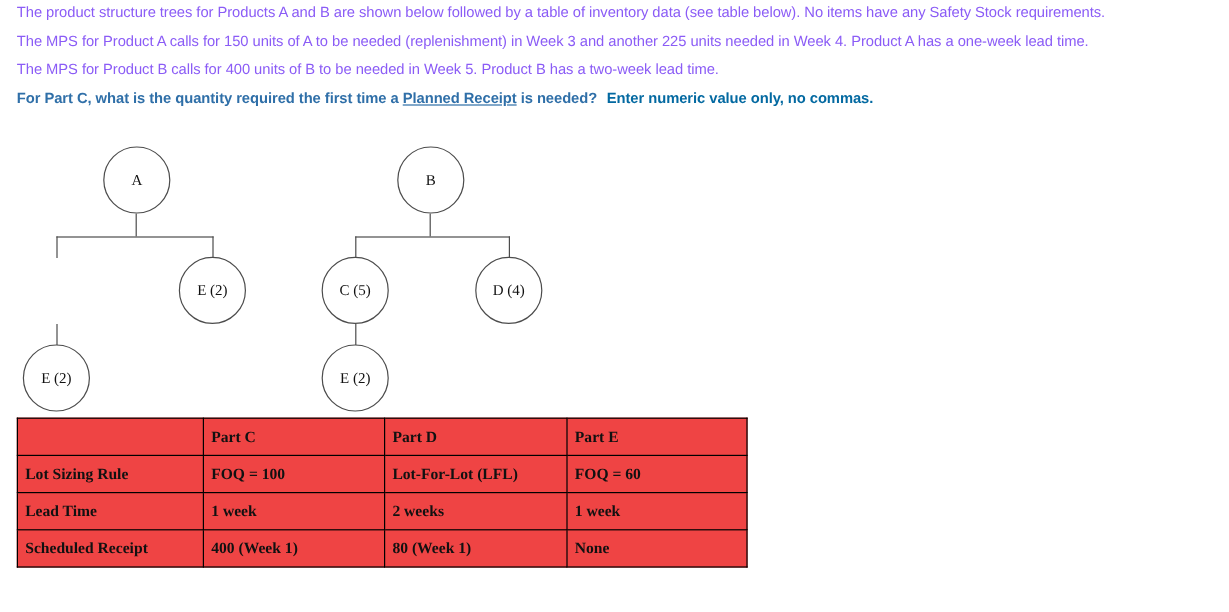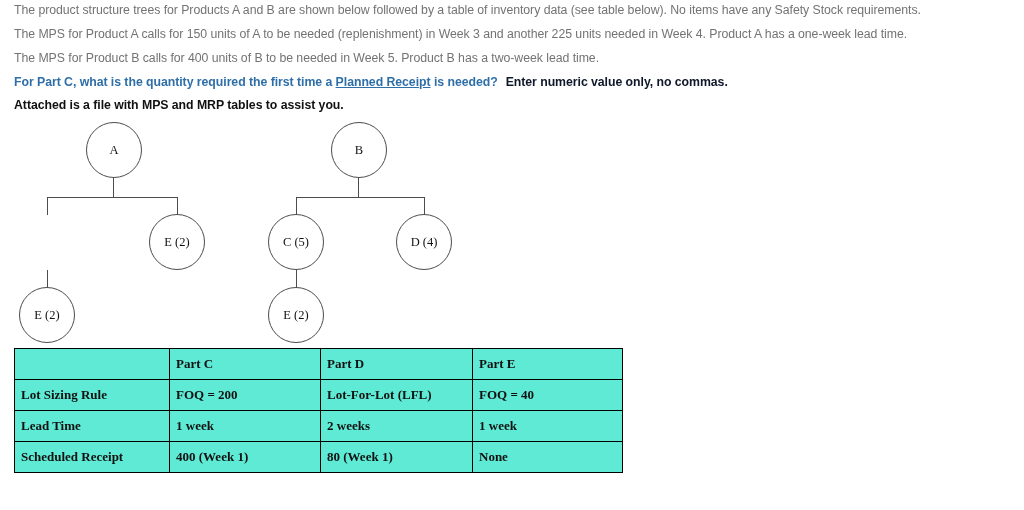--- a/index.html
+++ b/index.html
@@ -19,35 +19,35 @@
   
   .prose {
     position: absolute;
     left: 14px;
     top: 2px;
     width: 1000px;
   }
   .para {
     font-size: 12.3px;
     line-height: 17px;
-    color: #737373;
+    color: #8b5cf6;
     margin: 0 0 7px 0;
     letter-spacing: -0.05px;
   }
   .para.q {
     font-weight: bold;
     color: #2f6fa8;
     margin-bottom: 6px;
   }
   .para.q .lnk {
     text-decoration: underline;
     color: #2f6fa8;
   }
   .para.q .warn {
-    color: #0f172a;
+    color: #0369a1;
     font-weight: bold;
   }
   .para.attach {
     font-weight: bold;
     color: #111111;
     margin-bottom: 0;
   }
   .gapspan { display: inline-block; width: 8px; }
 
   
@@ -82,21 +82,21 @@
 
   
   .inv-table {
     position: absolute;
     left: 14px;
     top: 348px;
     border-collapse: collapse;
     font-family: "Liberation Serif", serif;
     font-size: 13px;
     color: #111111;
-    background: #5eead4;
+    background: #ef4444;
   }
   .inv-table td, .inv-table th {
     border: 1px solid #000000;
     padding: 5px 7px 5px 6px;
     text-align: left;
     font-weight: bold;
     vertical-align: middle;
     height: 20px;
     line-height: 16px;
   }
@@ -107,21 +107,20 @@
   .inv-table .c3 { width: 136px; }
 </style>
 </head>
 <body>
 
 <div class="prose">
   <p class="para">The product structure trees for Products A and B are shown below followed by a table of inventory data (see table below).  No items have any Safety Stock requirements.</p>
   <p class="para">The MPS for Product A calls for 150 units of A to be needed (replenishment) in Week 3 and another 225 units needed in Week 4. Product A has a one-week lead time.</p>
   <p class="para">The MPS for Product B calls for 400 units of B to be needed in Week 5. Product B has a two-week lead time.</p>
   <p class="para q"><span>For Part C, what is the quantity required the first time a </span><span class="lnk">Planned Receipt</span><span> is needed?</span><span class="gapspan"></span><span class="warn">Enter numeric value only, no commas.</span></p>
-  <p class="para attach">Attached is a file with MPS and MRP tables to assist you.</p>
 </div>
 
 <div class="trees">
 
   <div class="node" style="left:86px; top:7px; width:56px; height:56px;">A</div>
 
   <div class="edge v" style="left:113px; top:63px; height:19px;"></div>
 
   <div class="edge h" style="left:47px; top:82px; width:131px;"></div>
 
@@ -155,23 +154,23 @@
     <tr>
       <th class="c0"></th>
       <th class="c1">Part C</th>
       <th class="c2">Part D</th>
       <th class="c3">Part E</th>
     </tr>
   </thead>
   <tbody>
     <tr>
       <td class="c0">Lot Sizing Rule</td>
-      <td class="c1">FOQ = 200</td>
+      <td class="c1">FOQ = 100</td>
       <td class="c2">Lot-For-Lot (LFL)</td>
-      <td class="c3">FOQ = 40</td>
+      <td class="c3">FOQ = 60</td>
     </tr>
     <tr>
       <td class="c0">Lead Time</td>
       <td class="c1">1 week</td>
       <td class="c2">2 weeks</td>
       <td class="c3">1 week</td>
     </tr>
     <tr>
       <td class="c0">Scheduled Receipt</td>
       <td class="c1">400 (Week 1)</td>

